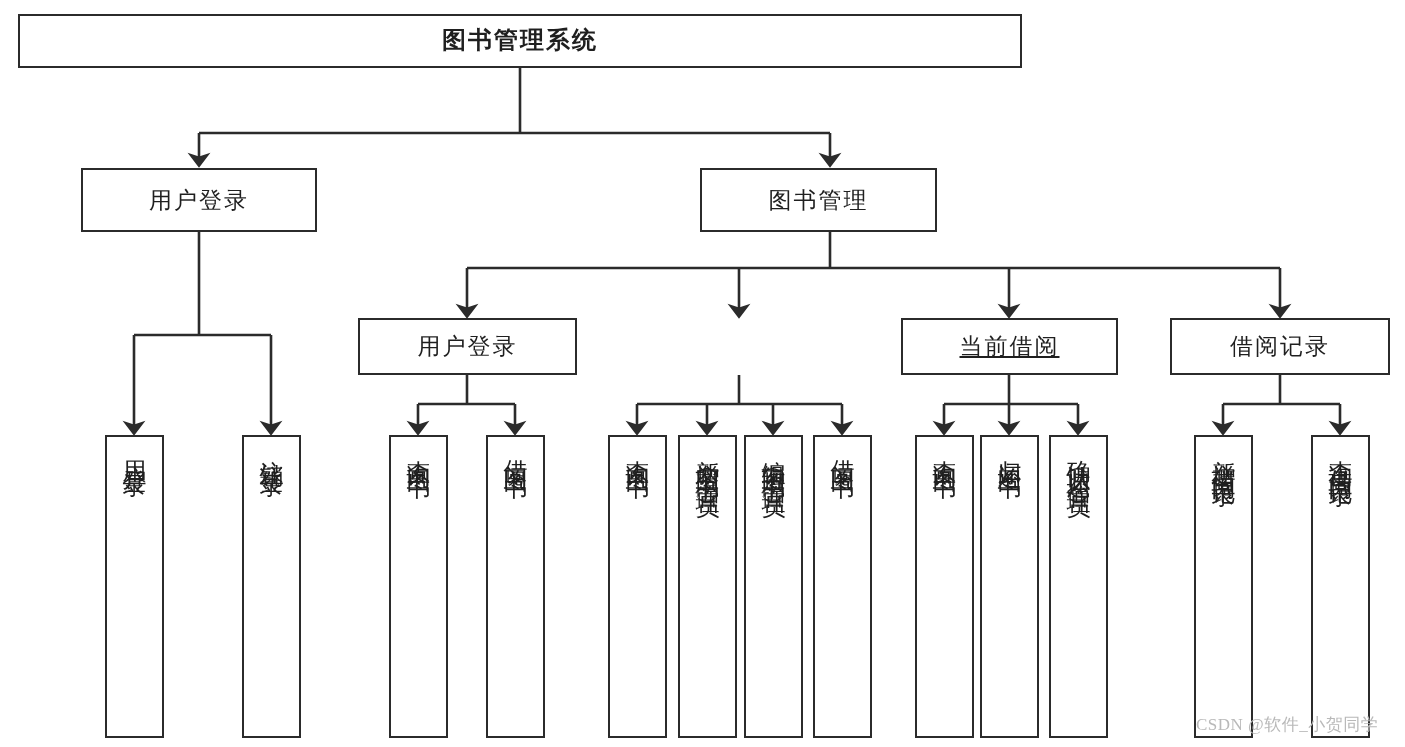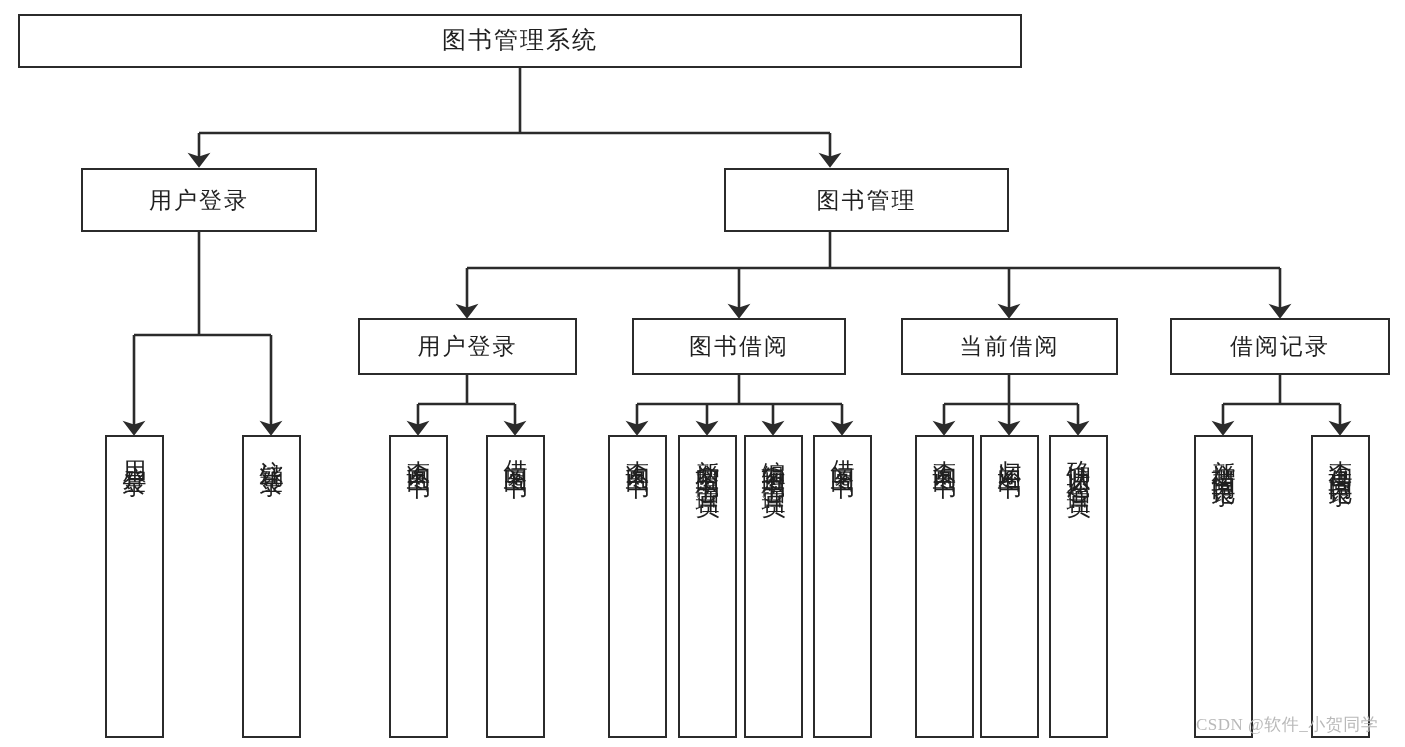--- a/index.html
+++ b/index.html
@@ -43,20 +43,21 @@
     white-space: nowrap;
   }
   
   .node.h .label {
     font-size: 23px;
     letter-spacing: 2px;
   }
   .node.root .label {
     font-size: 24px;
     letter-spacing: 2px;
+    font-weight: bold;
   }
   
   .node.v {
     align-items: flex-start;
     justify-content: center;
     padding-top: 4px;
   }
   .node.v .label {
     writing-mode: vertical-rl;
     text-orientation: upright;
@@ -131,31 +132,28 @@
     </g>
   </svg>
 
   <div class="node h root" style="left:18px; top:14px; width:1004px; height:54px;">
     <span class="label">图书管理系统</span>
   </div>
 
   <div class="node h" style="left:81px; top:168px; width:236px; height:64px;">
     <span class="label">用户登录</span>
   </div>
-  <div class="node h" style="left:724px; top:168px; width:285px; height:64px;">
+  <div class="node h" style="left:700px; top:168px; width:237px; height:64px;">
     <span class="label">图书管理</span>
   </div>
 
   <div class="node h" style="left:358px; top:318px; width:219px; height:57px;">
     <span class="label">用户登录</span>
   </div>
-  <div class="node h" style="left:632px; top:318px; width:214px; height:57px;">
-    <span class="label">图书借阅</span>
-  </div>
-  <div class="node h" style="left:901px; top:318px; width:217px; height:57px;">
+  <div class="node h" style="left:901px; top:318px; width:217px; height:57px;text-decoration:underline;">
     <span class="label">当前借阅</span>
   </div>
   <div class="node h" style="left:1170px; top:318px; width:220px; height:57px;">
     <span class="label">借阅记录</span>
   </div>
 
   <div class="node v" style="left:105px; top:435px; width:59px; height:303px;">
     <span class="label">用户登录</span>
   </div>
   <div class="node v" style="left:242px; top:435px; width:59px; height:303px;">

